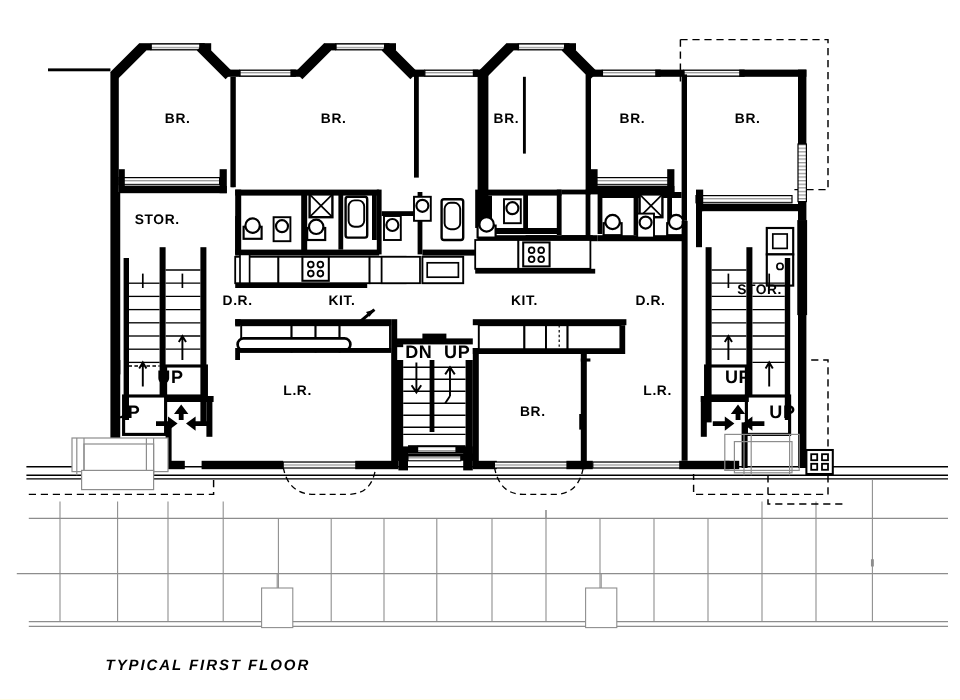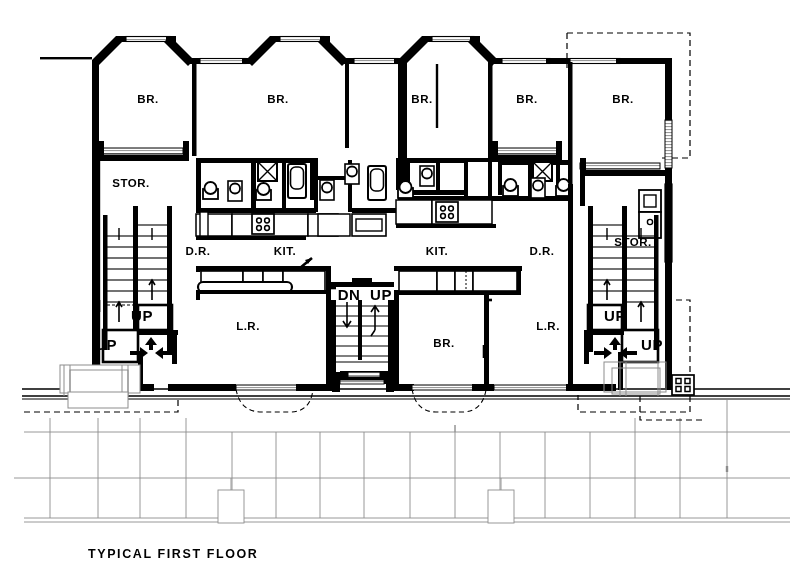--- a/index.html
+++ b/index.html
@@ -459,15 +459,15 @@
     </div>
   <div id="stair-label-layer">
       <div class="room-label sz-stair" style="left: 349px; top: 294px;">DN</div>
       <div class="room-label sz-stair" style="left: 381px; top: 294px;">UP</div>
       <div class="room-label sz-stair" style="left: 142px; top: 315px;">UP</div>
       <div class="room-label sz-stair" style="left: 106px; top: 344px;">UP</div>
       <div class="room-label sz-stair" style="left: 615px; top: 315px;">UP</div>
       <div class="room-label sz-stair" style="left: 652px; top: 344px;">UP</div>
     </div>
 
-  <div class="plan-title" style="left: 88px; top: 547px;">TYPICAL FIRST FLOOR</div>
+  <div class="plan-title" style="left: 88px; top: 547px; font-style: italic;">TYPICAL FIRST FLOOR</div>
 
 </div>
 
 </body></html>

